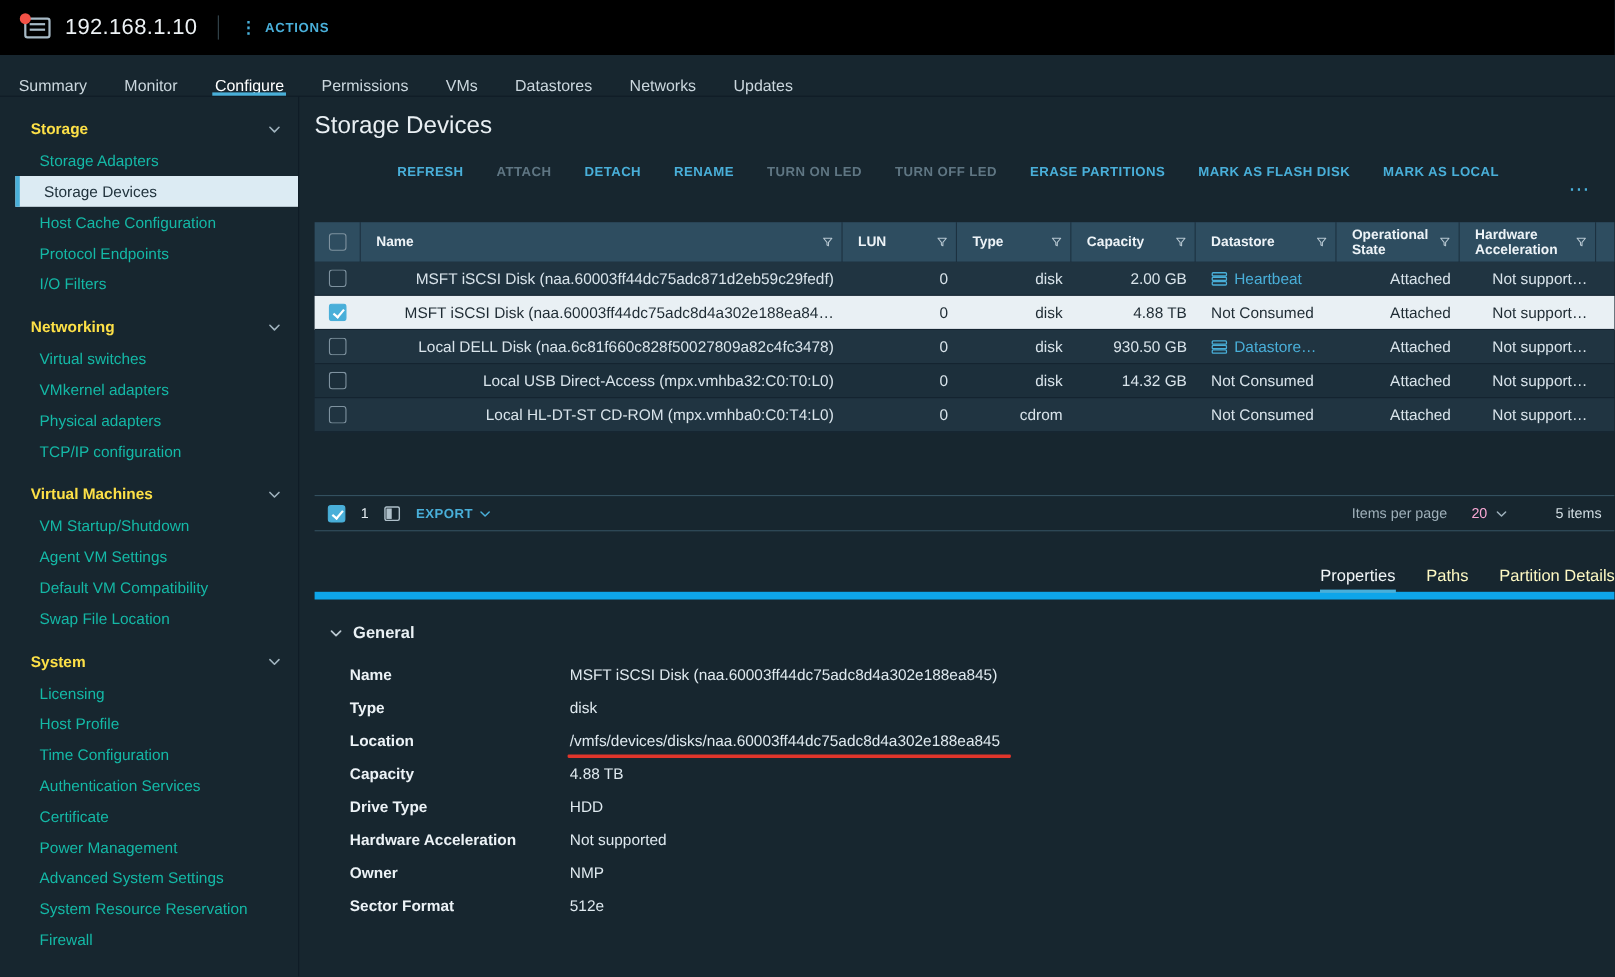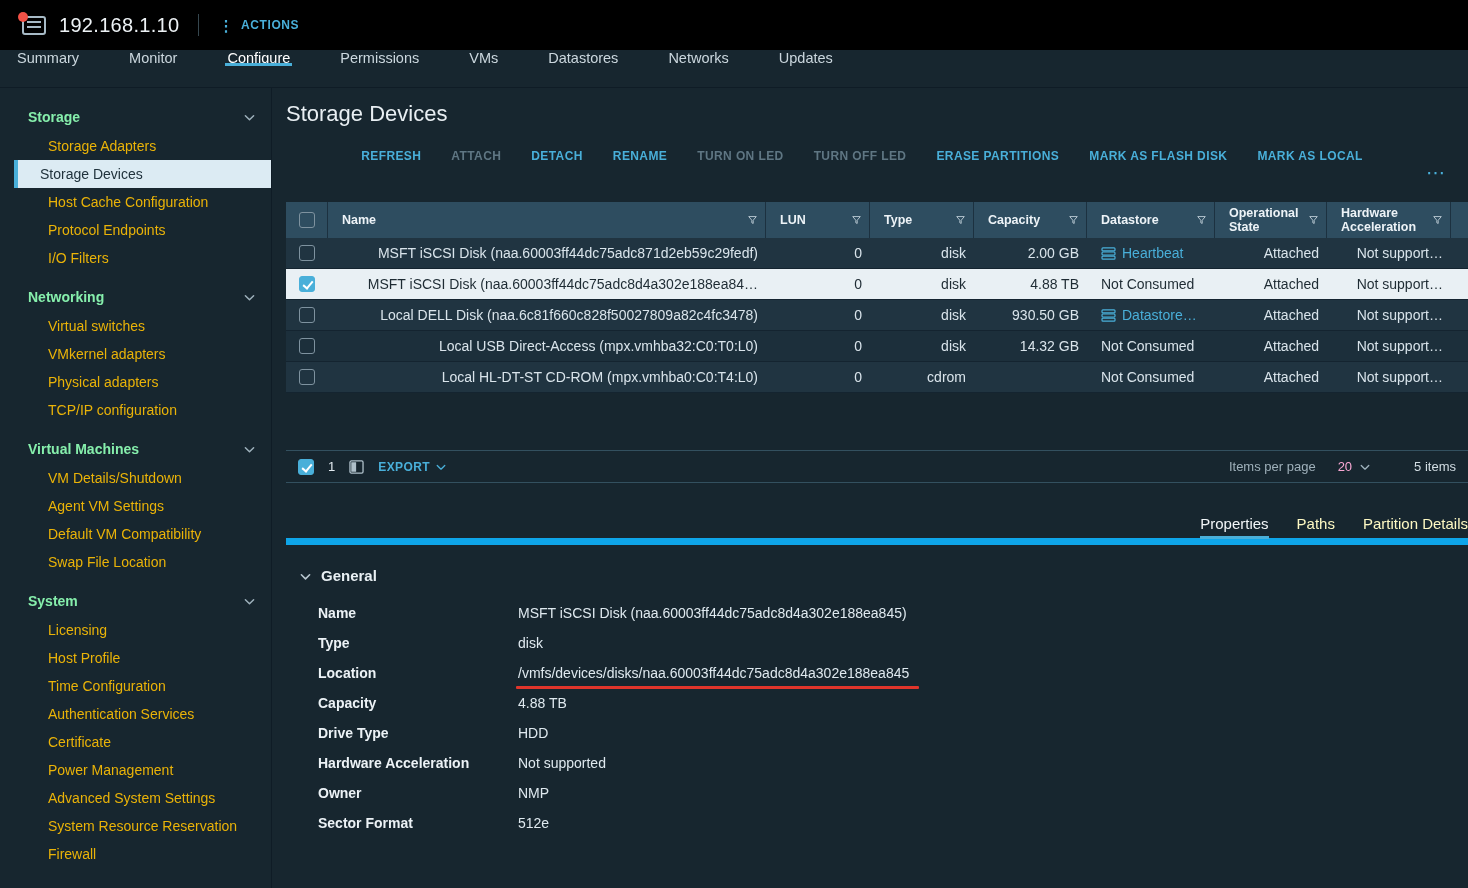--- a/index.html
+++ b/index.html
@@ -15,33 +15,33 @@
   .host-icon { width:24px; height:19px; border:2px solid #A7BAC6; border-radius:3px; position:relative; margin-right:13px; flex-shrink:0; }
   .host-icon::before { content:""; position:absolute; left:3px; right:3px; top:3px; height:2px; background:#A7BAC6; box-shadow:0 5px 0 #A7BAC6; }
   .alert-dot { position:absolute; top:-6px; left:-6px; width:10px; height:10px; border-radius:50%; background:#F25146; }
   .host-title { font-size:20px; color:#EDF2F5; letter-spacing:.3px; }
   .topbar-divider { width:1px; height:22px; background:#36474F; margin:0 19px 0 19px; }
   button { background:none; border:none; font:inherit; cursor:pointer; padding:0; }
   .actions-btn { display:flex; align-items:center; gap:7px; color:#49AFD9; font-size:12px; font-weight:700; letter-spacing:.6px; }
   .actions-ellipsis { font-size:15px; font-weight:700; line-height:1; }
 
   
-  .tabbar { height:38px; display:flex; align-items:flex-start; border-bottom:1px solid #0F1C26;gap:16px; }
+  .tabbar { height:38px; display:flex; align-items:flex-end; border-bottom:1px solid #0F1C26; }
   .tab { display:flex; align-items:center; padding:0 17px; font-size:14.5px; color:#CBD7DE; position:relative; cursor:pointer; }
   .tab.active { color:#FFFFFF; }
   .tab.active::after { content:""; position:absolute; left:15px; right:15px; bottom:0; height:3px; background:#49AFD9; }
 
   
   .body { flex:1; display:flex; overflow:hidden; }
 
   
   .sidebar { width:272px; flex-shrink:0; padding-top:14px; border-right:1px solid #0F1C26; overflow:hidden; }
-  .side-section { height:30px; margin-top:10px; display:flex; align-items:center; justify-content:space-between; padding:0 16px 0 28px; font-size:14px; font-weight:700; color:#86efac; cursor:pointer; }
+  .side-section { height:30px; margin-top:10px; display:flex; align-items:center; justify-content:space-between; padding:0 16px 0 28px; font-size:14px; font-weight:700; color:#fde047; cursor:pointer; }
   .side-section:first-child { margin-top:0; }
-  .side-item { height:28px; display:flex; align-items:center; padding-left:48px; font-size:14px; color:#eab308; cursor:pointer; white-space:nowrap; }
+  .side-item { height:28px; display:flex; align-items:center; padding-left:36px; font-size:14px; color:#14b8a6; cursor:pointer; white-space:nowrap; }
   .side-item.selected { background:#DCEBF3; color:#21333D; margin-left:14px; padding-left:26px; box-shadow:inset 4px 0 0 #49AFD9; }
 
   
   .content { flex:1; display:flex; flex-direction:column; padding-left:14px; overflow:hidden; }
   .page-title { margin-top:13px; font-size:22px; font-weight:400; color:#E9EFF3; }
 
   .toolbar { margin-top:22px; display:flex; align-items:center;flex-direction:column; }
   .tb-btn { margin-right:30px; font-size:12px; font-weight:700; letter-spacing:.4px; color:#49AFD9; white-space:nowrap; }
   .tb-btn.disabled { color:#5F7683; cursor:default; }
   .more-btn { margin-left:auto; margin-right:22px; color:#49AFD9; font-size:19px; letter-spacing:1px; line-height:1; }
@@ -143,21 +143,21 @@
         <div class="side-item">Virtual switches</div>
         <div class="side-item">VMkernel adapters</div>
         <div class="side-item">Physical adapters</div>
         <div class="side-item">TCP/IP configuration</div>
         <div class="side-section">
           <span>Virtual Machines</span>
           <span><svg width="11" height="8" viewBox="0 0 12 8">
               <path d="M1.5 1.5 6 6l4.5-4.5" fill="none" stroke="#9FB2BD" stroke-width="1.6" stroke-linecap="round" stroke-linejoin="round"></path>
             </svg></span>
         </div>
-        <div class="side-item">VM Details/Shutdown</div>
+        <div class="side-item">VM Startup/Shutdown</div>
         <div class="side-item">Agent VM Settings</div>
         <div class="side-item">Default VM Compatibility</div>
         <div class="side-item">Swap File Location</div>
         <div class="side-section">
           <span>System</span>
           <span><svg width="11" height="8" viewBox="0 0 12 8">
               <path d="M1.5 1.5 6 6l4.5-4.5" fill="none" stroke="#9FB2BD" stroke-width="1.6" stroke-linecap="round" stroke-linejoin="round"></path>
             </svg></span>
         </div>
         <div class="side-item">Licensing</div>

